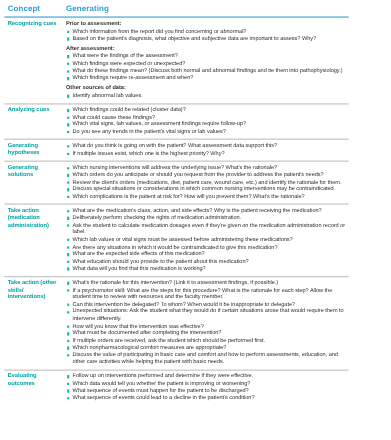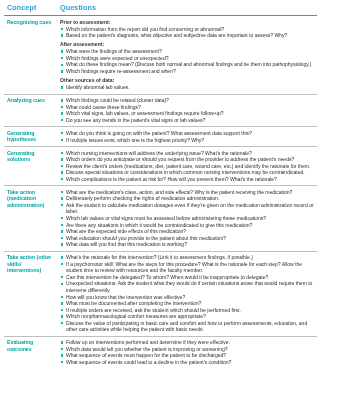--- a/index.html
+++ b/index.html
@@ -95,21 +95,21 @@
 </head>
 <body>
 
 <div class="table">
 
   <div class="head-row">
     <div class="col-concept">
       <div class="head-label">Concept</div>
     </div>
     <div class="col-questions">
-      <div class="head-label">Questions</div>
+      <div class="head-label">Generating</div>
     </div>
   </div>
 
   <div id="rows-container">
       <div class="row">
         <div class="col-concept">
           <div class="concept-label">Recognizing cues</div>
         </div>
         <div class="col-questions">
           <div class="subhead">Prior to assessment:</div>

